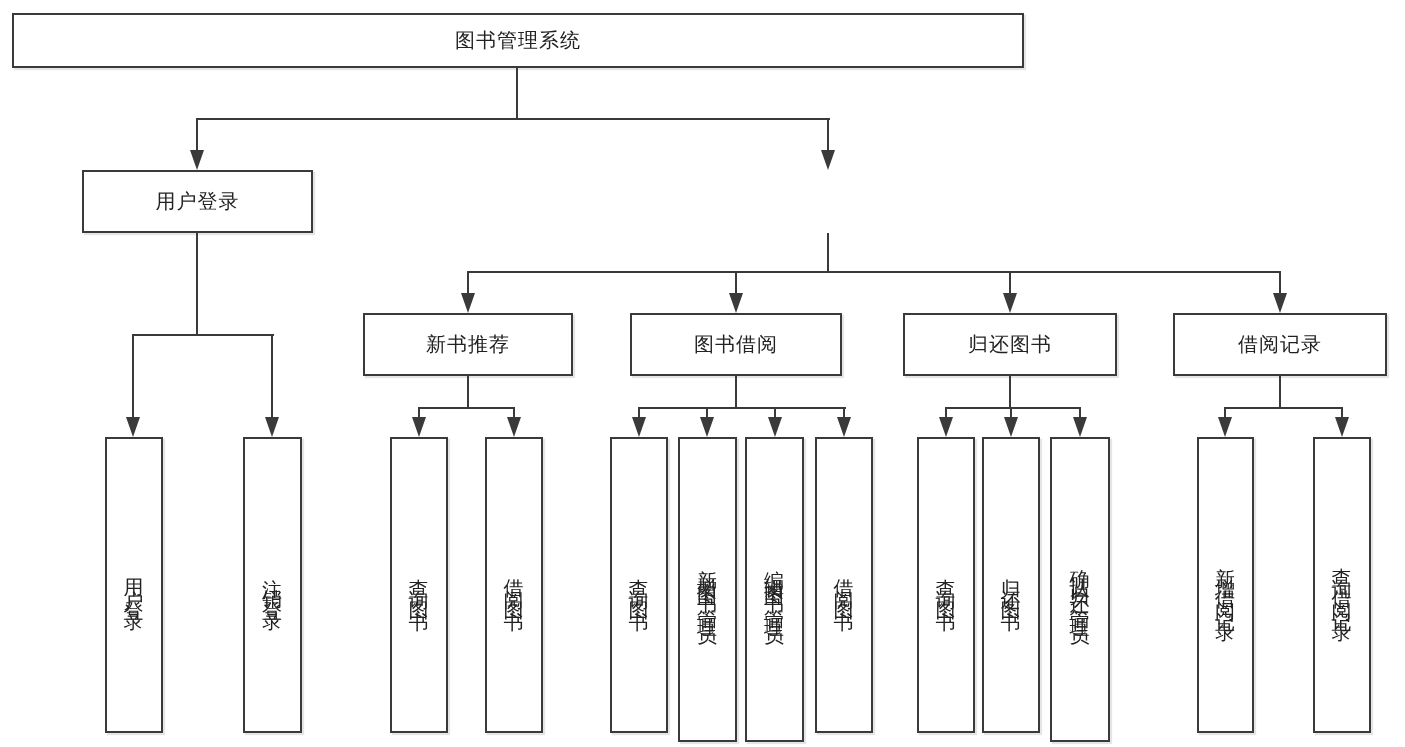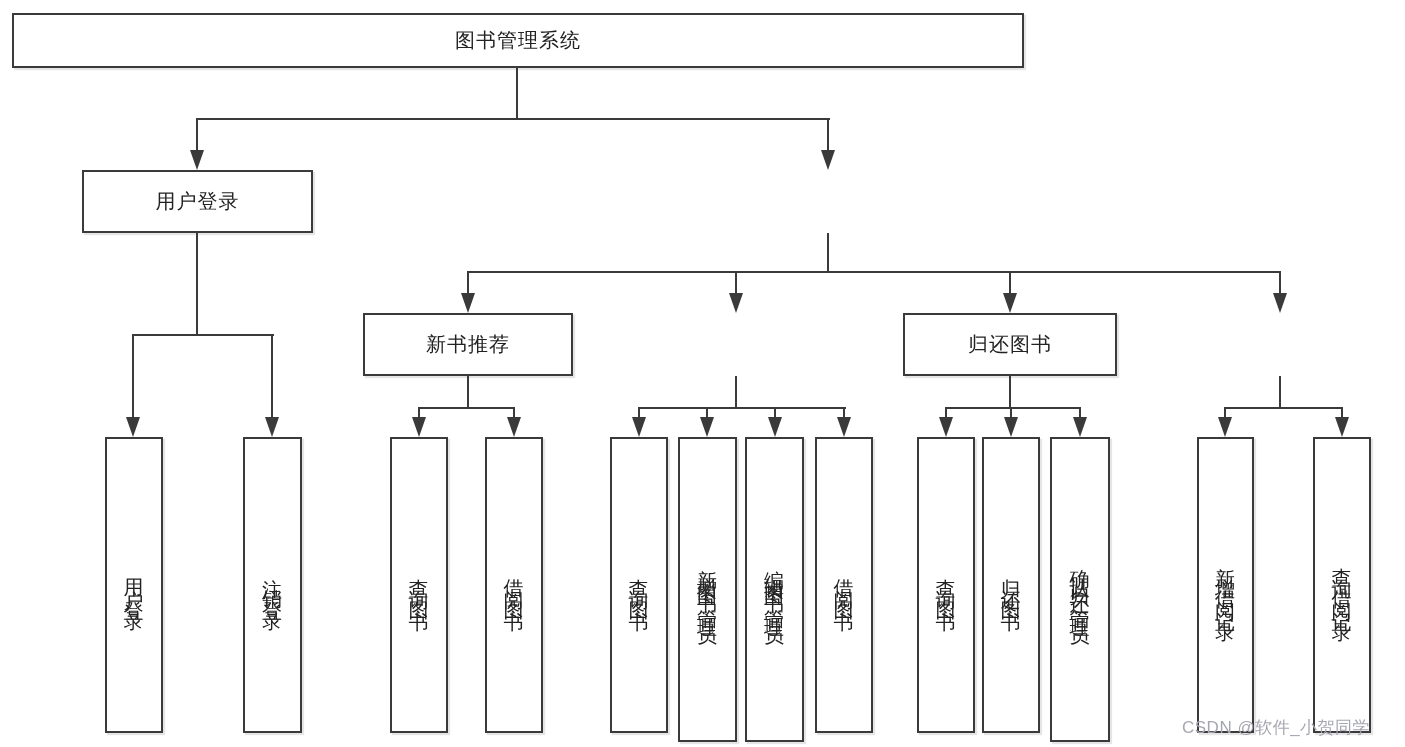--- a/index.html
+++ b/index.html
@@ -63,22 +63,28 @@
   <div class="ln" style="left:735px;top:271px;width:2px;height:24px"></div>
   <div class="ar" style="left:729px;top:293px"></div>
   <div class="ln" style="left:1009px;top:271px;width:2px;height:24px"></div>
   <div class="ar" style="left:1003px;top:293px"></div>
   <div class="ln" style="left:1279px;top:271px;width:2px;height:24px"></div>
   <div class="ar" style="left:1273px;top:293px"></div>
 
   <div class="box h" style="left:363px;top:313px;width:210px;height:63px">
     <span>新书推荐</span>
   </div>
+  <div class="box h" style="left:630px;top:313px;width:212px;height:63px">
+    <span>图书借阅</span>
+  </div>
   <div class="box h" style="left:903px;top:313px;width:214px;height:63px">
     <span>归还图书</span>
+  </div>
+  <div class="box h" style="left:1173px;top:313px;width:214px;height:63px">
+    <span>借阅记录</span>
   </div>
 
   <div class="ln" style="left:467px;top:376px;width:2px;height:33px"></div>
   <div class="ln" style="left:418px;top:407px;width:97px;height:2px"></div>
   <div class="ln" style="left:418px;top:407px;width:2px;height:13px"></div>
   <div class="ar" style="left:412px;top:417px"></div>
   <div class="ln" style="left:513px;top:407px;width:2px;height:13px"></div>
   <div class="ar" style="left:507px;top:417px"></div>
 
   <div class="ln" style="left:735px;top:376px;width:2px;height:33px"></div>
@@ -145,15 +151,14 @@
     <span>确认归还（管理员）</span>
   </div>
 
   <div class="box v" style="left:1197px;top:437px;width:57px;height:296px">
     <span>新增借阅记录</span>
   </div>
   <div class="box v" style="left:1313px;top:437px;width:58px;height:296px">
     <span>查询借阅记录</span>
   </div>
 
-  <div class="watermark">CSDN @软件_小贺同学</div>
 
 </div>
 
 </body></html>

